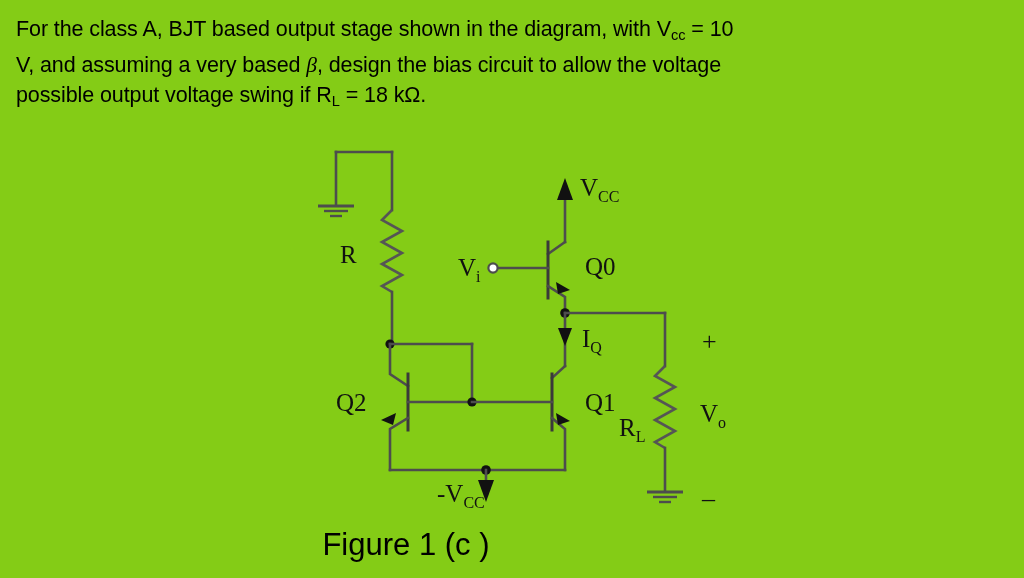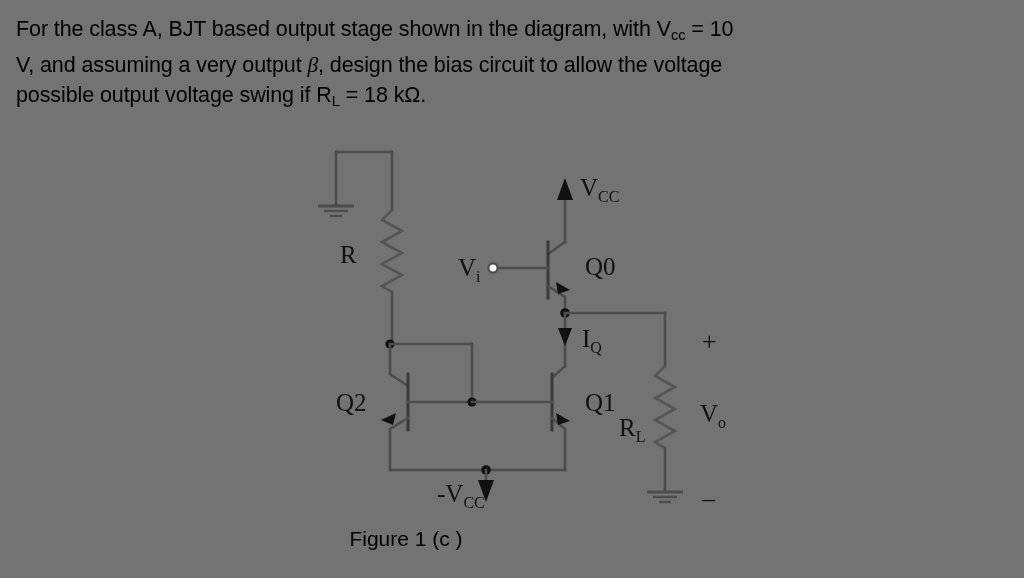--- a/index.html
+++ b/index.html
@@ -4,21 +4,21 @@
 <style>
   html, body {
     margin: 0;
     padding: 0;
     background: #ffffff;
   }
   #page {
     position: relative;
     width: 1024px;
     height: 578px;
-    background: #737373;
+    background: #84cc16;
     overflow: hidden;
     font-family: "Liberation Sans", sans-serif;
   }
   
   #problem-text {
     position: absolute;
     left: 16px;
     top: 14px;
     width: 990px;
     font-family: "Liberation Sans", sans-serif;
@@ -35,21 +35,21 @@
   .serif-beta { font-family: "Liberation Serif", serif; font-style: italic; }
 
   
   #figure-caption {
     position: absolute;
     left: 0;
     top: 527px;
     width: 812px;
     text-align: center;
     font-family: "Liberation Sans", sans-serif;
-    font-size: 21px;
+    font-size: 31px;
     color: #000000;
   }
 
   
   #circuit {
     position: absolute;
     left: 0;
     top: 130px;
     width: 1024px;
     height: 395px;
@@ -108,21 +108,21 @@
     font-size: 26px;
   }
 </style>
 </head>
 <body>
 
 <div id="page">
 
   <div id="problem-text">
     <div><span>For the class A, BJT based output stage shown in the diagram, with V</span><sub>cc</sub><span> = 10</span></div>
-    <div><span>V, and assuming a very output </span><span class="serif-beta">β</span><span>, design the bias circuit to allow the voltage</span></div>
+    <div><span>V, and assuming a very based </span><span class="serif-beta">β</span><span>, design the bias circuit to allow the voltage</span></div>
     <div><span>possible output voltage swing if R</span><sub>L</sub><span> = 18 kΩ.</span></div>
   </div>
 
   <div id="circuit">
   <svg width="1024" height="395" viewBox="0 0 1024 395" xmlns="http://www.w3.org/2000/svg">
 
     <path class="wire" d="M336,75 L336,22"></path>
 
     <path class="wire" d="M336,22 L392,22"></path>
 

